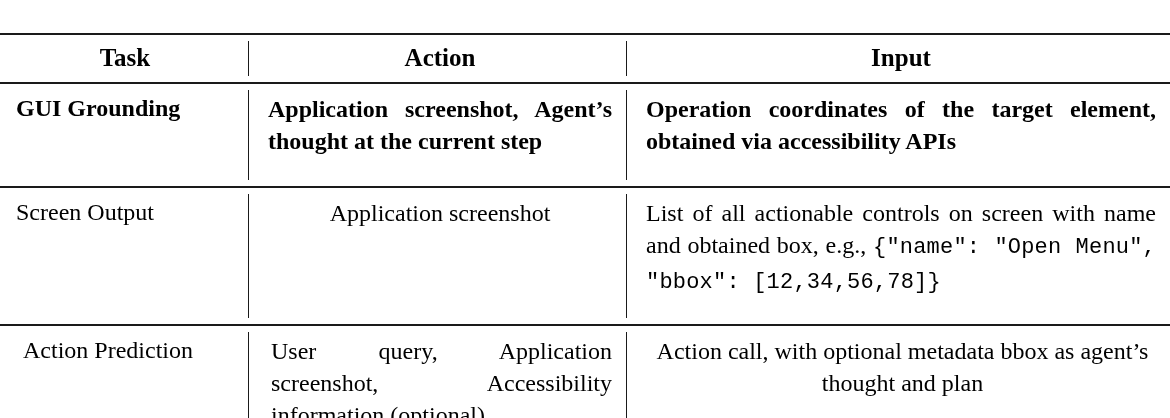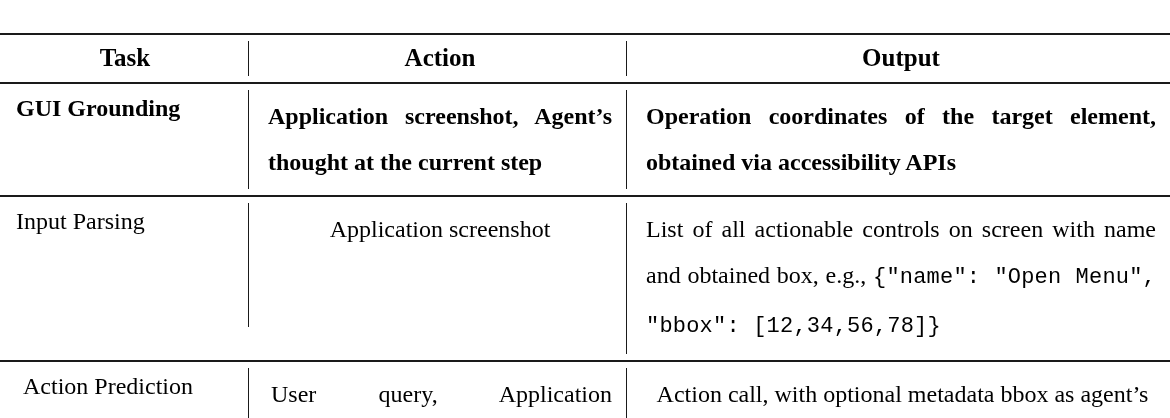--- a/index.html
+++ b/index.html
@@ -87,21 +87,21 @@
   }
 
   .task-text {
     font-size: 24px;
     line-height: 30px;
     white-space: nowrap;
   }
 
   .para {
     font-size: 24px;
-    line-height: 46px;
+    line-height: 32px;
     text-align: justify;
     text-justify: inter-word;
     hyphens: manual;
     margin: 0;
   }
   .para.flush { text-align: center; }
 
   .mono {
     font-family: "Liberation Mono", "DejaVu Sans Mono", monospace;
     font-size: 22px;
@@ -129,21 +129,21 @@
             <div class="hdr-text">Task</div>
           </div>
         </th>
         <th class="sep-cell">
           <div class="cell">
             <div class="hdr-text">Action</div>
           </div>
         </th>
         <th class="sep-cell">
           <div class="cell">
-            <div class="hdr-text">Output</div>
+            <div class="hdr-text">Input</div>
           </div>
         </th>
       </tr>
     </thead>
     <tbody>
 
       <tr class="body-row row-h1">
         <td>
           <div class="cell">
             <div class="task-text">GUI Grounding</div>
@@ -157,21 +157,21 @@
         <td class="sep-cell">
           <div class="cell">
             <p class="para">Operation coordinates of the target ele­ment, obtained via accessibility APIs</p>
           </div>
         </td>
       </tr>
 
       <tr class="body-row row-h2 with-rule">
         <td>
           <div class="cell">
-            <div class="task-text">Input Parsing</div>
+            <div class="task-text">Screen Output</div>
           </div>
         </td>
         <td class="sep-cell">
           <div class="cell">
             <p class="para flush">Application screenshot</p>
           </div>
         </td>
         <td class="sep-cell">
           <div class="cell">
             <p class="para"><span>List of all actionable controls on screen with name and obtained box, e.g.,</span> <span class="mono">{"name":  "Open Menu", "bbox":  [12,34,56,78]}</span></p>

